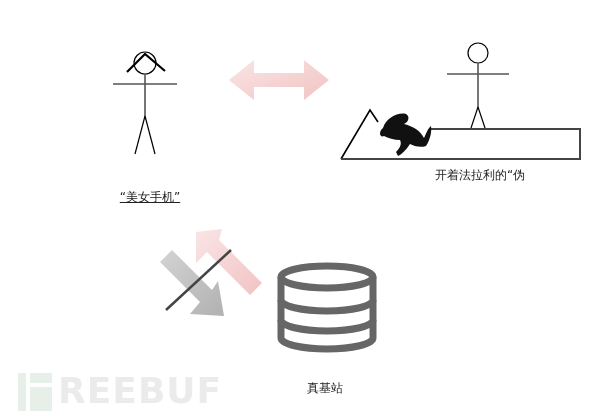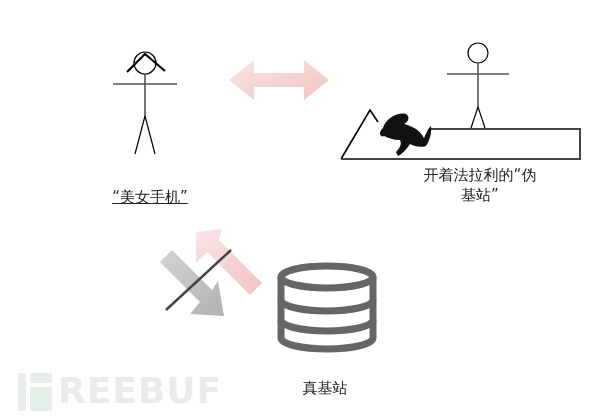--- a/index.html
+++ b/index.html
@@ -1,19 +1,19 @@
 <!DOCTYPE html>
 <html><head>
 <meta charset="utf-8">
 <style>
   html, body { margin: 0; padding: 0; background: #ffffff; }
   body { width: 600px; height: 420px; position: relative; overflow: hidden;
          font-family: "DejaVu Sans", "Liberation Sans", sans-serif; }
   svg.canvas { position: absolute; left: 0; top: 0; }
-  .label { position: absolute; font-size: 15px; color: #222; text-align: center; line-height: 20px; }
+  .label { position: absolute; font-size: 12px; color: #222; text-align: center; line-height: 20px; }
   .watermark { position: absolute; left: 16px; top: 370px; font-family: "DejaVu Sans", sans-serif;
                font-weight: bold; font-size: 36px; color: #ebebeb; letter-spacing: 1px; }
 </style>
 </head>
 <body>
 
 <svg class="canvas" width="600" height="420" viewBox="0 0 600 420">
   <defs>
     <linearGradient id="pinkG" x1="0" y1="0" x2="1" y2="1">
       <stop offset="0" stop-color="#f9e2e2"></stop>
@@ -67,18 +67,17 @@
 
   <rect x="18" y="373" width="8" height="38" fill="#e6efe8"></rect>
   <rect x="30" y="373" width="22" height="10" fill="#e6efe8"></rect>
   <rect x="30" y="387" width="22" height="24" fill="#e6efe8"></rect>
 </svg>
 
 <div class="label" style="left:95px; top:187px; width:110px;text-decoration:underline;">“美女手机”</div>
 
 <div class="label" style="left:405px; top:165px; width:150px;">
   <div>开着法拉利的“伪</div>
-  <div>基站”</div>
 </div>
 
 <div class="label" style="left:275px; top:378px; width:100px;">真基站</div>
 
 <div class="watermark" style="left:58px;">REEBUF</div>
 
 </body></html>

